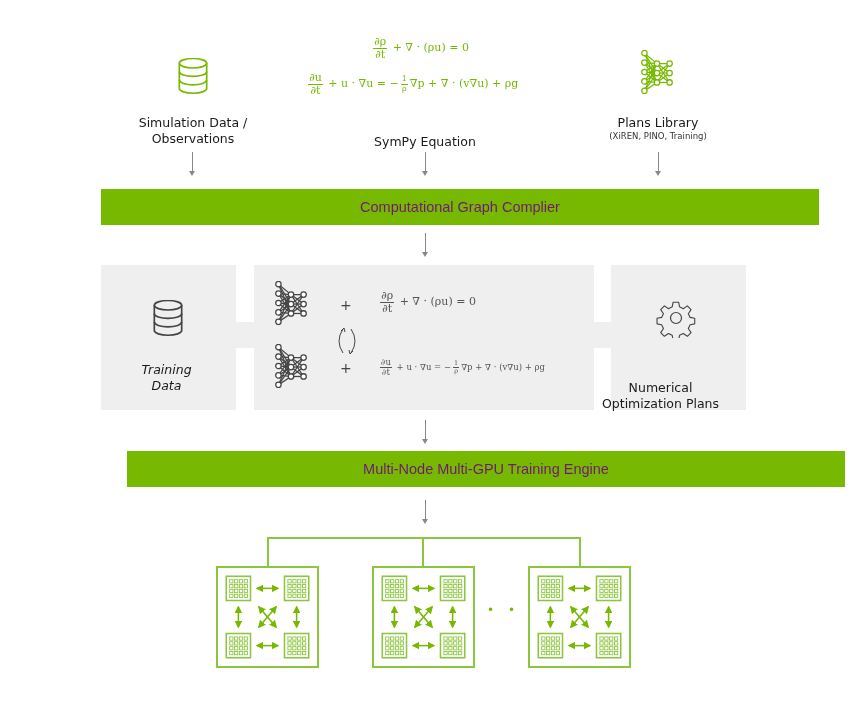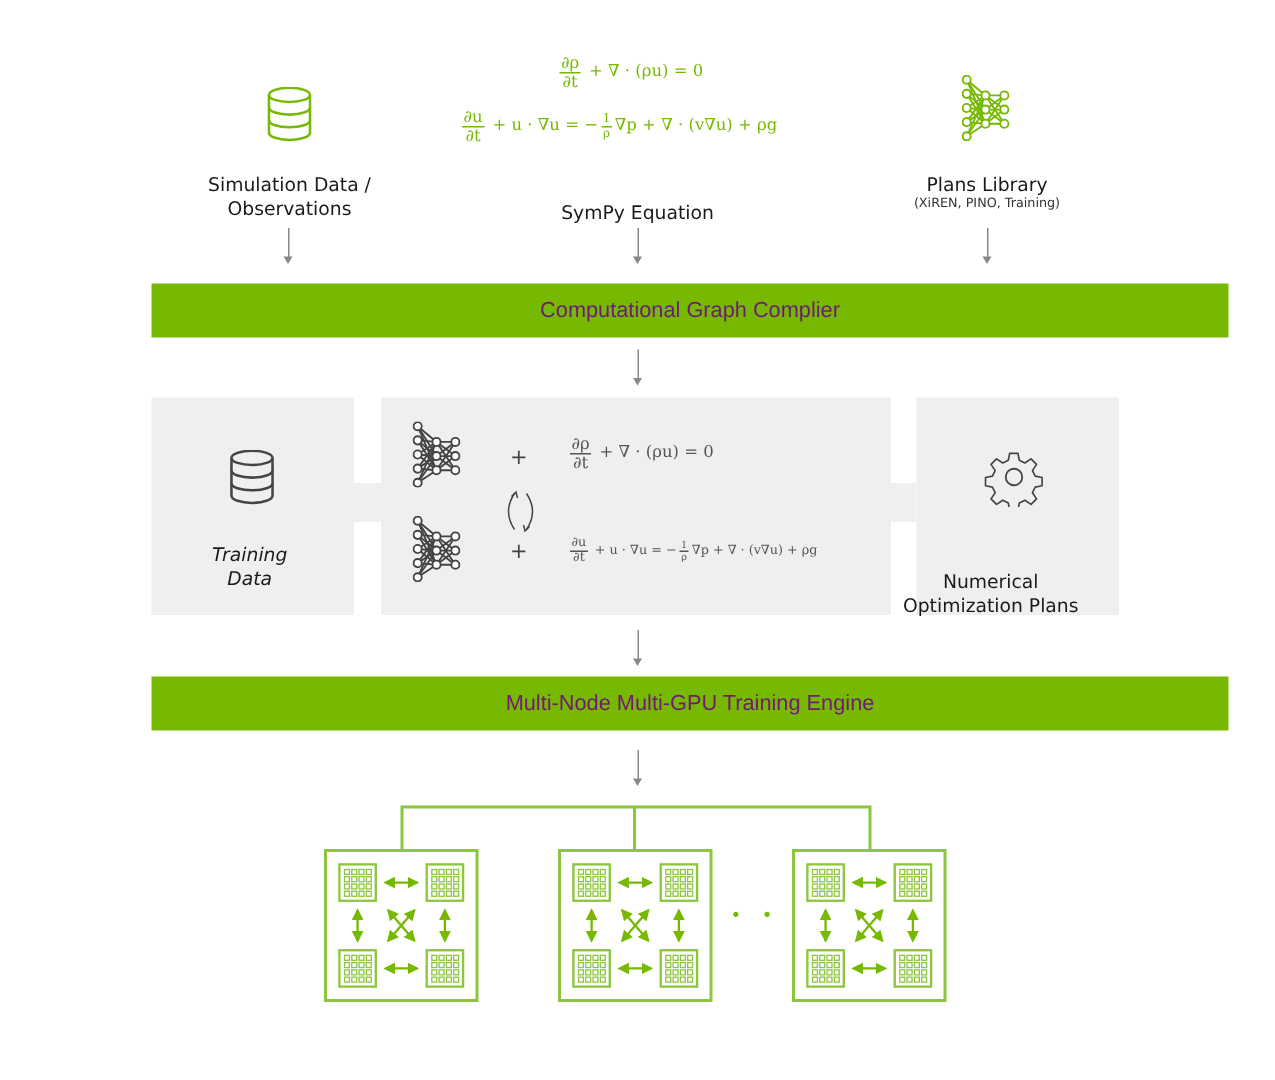--- a/index.html
+++ b/index.html
@@ -189,21 +189,21 @@
   <path d="M17 3 h6 l1 5 l4 2 l4.5 -3 l4 4 l-3 4.5 l2 4 l5 1 v6 l-5 1 l-2 4 l3 4.5 l-4 4 l-4.5 -3 l-4 2 l-1 5 h-6 l-1 -5 l-4 -2 l-4.5 3 l-4 -4 l3 -4.5 l-2 -4 l-5 -1 v-6 l5 -1 l2 -4 l-3 -4.5 l4 -4 l4.5 3 l4 -2 z" fill="none" stroke="#444" stroke-width="1.2" stroke-linejoin="round" transform="translate(0,0) scale(0.92) translate(1.6,1.6)"></path>
   <circle cx="20" cy="20" r="5.5" fill="none" stroke="#444" stroke-width="1.2"></circle>
 </svg>
 <div class="label" style="left:593px;top:362px;width:135px;margin-top:18px;">
   <div>Numerical</div>
   <div>Optimization Plans</div>
 </div>
 
 <div class="arrow" style="left:425px;top:420px;height:20px;"></div>
 
-<div class="bar" style="top:451px;">Multi-Node Multi-GPU Training Engine</div>
+<div class="bar" style="top:451px;margin-left:26px;">Multi-Node Multi-GPU Training Engine</div>
 <div class="arrow" style="left:425px;top:500px;height:20px;"></div>
 
 <svg class="abs" style="left:0;top:0;" width="850" height="720">
   <g stroke="#8cc63f" stroke-width="2" fill="none">
     <line x1="268" y1="538" x2="580" y2="538"></line>
     <line x1="268" y1="537" x2="268" y2="567"></line>
     <line x1="423" y1="538" x2="423" y2="567"></line>
     <line x1="580" y1="537" x2="580" y2="567"></line>
   </g>
 </svg>

